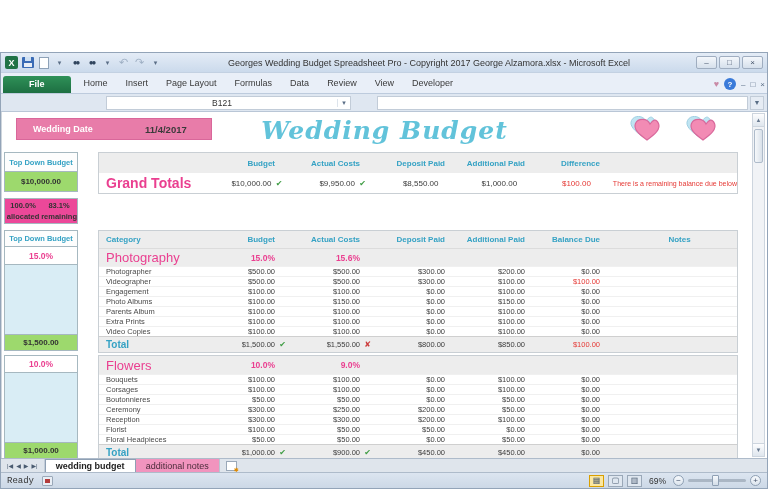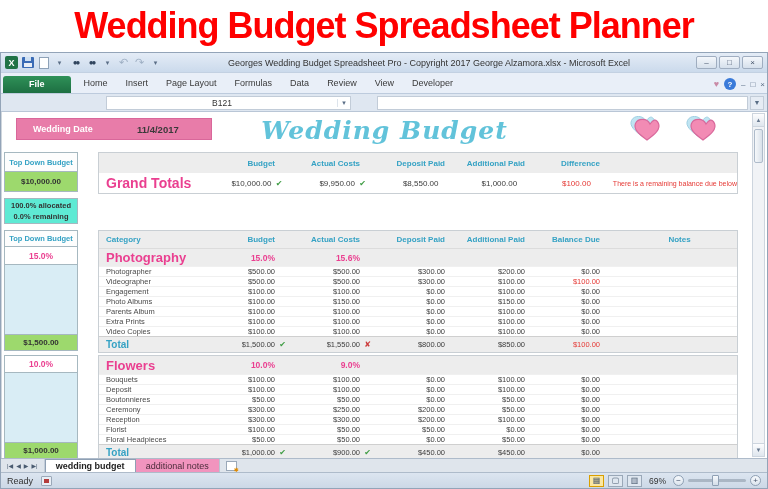--- a/index.html
+++ b/index.html
@@ -61,54 +61,54 @@
   .varrow { height:13px; display:flex; align-items:center; justify-content:center; font-size:6px; color:#67798f;
             background:linear-gradient(#fdfdfe,#dfe6ee); border-bottom:1px solid #cdd5de; }
   .varrow.bot { position:absolute; bottom:0; left:0; right:0; border-top:1px solid #cdd5de; border-bottom:none; }
   .vthumb { margin:2px 1px; height:34px; background:linear-gradient(90deg,#f6f8fa,#d9e1ea); border:1px solid #aebbca; border-radius:2px; }
 
   
   .toprow { position:relative; height:30px; margin-top:4px; }
   .datebanner { position:absolute; left:14px; top:2px; width:196px; height:22px; background:#e87ca9;
                 border:1px solid #d9679a; display:flex; align-items:center; }
   .datebanner .dlabel { color:#fff; font-weight:bold; font-size:9px; padding-left:16px; }
-  .datebanner .dval { position:absolute; left:120px; color:#3a3a3a; font-weight:bold; font-size:9.5px; }
+  .datebanner .dval { position:absolute; left:128px; color:#3a3a3a; font-weight:bold; font-size:9.5px; }
   .wbtitle { position:absolute; left:0; right:0; top:0; text-align:center; font-family:"DejaVu Serif", serif;
              font-style:italic; font-weight:bold; font-size:25px; color:#62c3da; letter-spacing:1px; }
   .hearts { position:absolute; right:42px; top:0; }
 
   
   .sidewrap { position:absolute; left:2px; width:74px; }
   .sbox { width:100%; border:1px solid #a6b8c0; border-top:none; display:flex; align-items:center; justify-content:center; text-align:center; }
   .sbox.first { border-top:1px solid #a6b8c0; }
   .sb-label { color:#35a2c4; font-weight:bold; font-size:7.5px; background:#fdfdfd; }
   .sb-green { background:#9dd96d; font-weight:bold; font-size:8px; color:#333; }
   .sb-pink  { background:#fff; color:#ea3f90; font-weight:bold; font-size:8.5px; }
   .sb-blue  { background:#d9edf5; }
-  .alloc { flex-direction:column; justify-content:center; line-height:11px; font-weight:bold; font-size:7.5px; color:#333;
-           background:#5eead4; border:1px solid #a6b8c0; }
+  .alloc { flex-direction:row; justify-content:center; line-height:11px; font-weight:bold; font-size:7.5px; color:#333;
+           background:#ec4899; border:1px solid #a6b8c0; }
 
   
   .maintbl { position:absolute; left:96px; width:640px; border:1px solid #c9cfd4; background:#fff; }
   .trow { display:flex; align-items:center; }
   .th   { background:#ededed; }
   .th .cell { color:#35a2c4; font-weight:bold; font-size:8px; }
   .ttl  { background:#ededed; border-top:1px solid #dcdcdc; }
   .ti   { border-top:1px solid #f0f0f0; height:10px; }
   .tt   { background:#ededed; border-top:1px solid #cfcfcf; }
   .cell { display:block; height:100%; display:flex; align-items:center; }
   .cl { width:105px; padding-left:7px; }
   .cb, .ca, .cd { width:85px; }
   .cad { width:80px; }
   .cbd { width:75px; }
   .cnotes { flex:1; padding-left:8px; }
   .num { justify-content:flex-end; padding-right:14px; font-size:7.5px; color:#3c3c3c; position:relative; }
   .th .num, .th .cnotes { font-size:8px; }
   .ti .cl { font-size:7.5px; color:#4a4a4a; }
-  .catname { color:#ea3f90; font-weight:bold; font-size:13px; }
+  .catname { color:#ea3f90; font-weight:normal; font-size:13px; }
   .pct { color:#ea3f90; font-weight:bold; font-size:8.5px; }
   .totlabel { color:#35a2c4; font-weight:bold; font-size:10px; }
   .grandlabel { color:#ea3f90; font-weight:bold; font-size:14px; }
   .red { color:#e53935 !important; }
   .mark { position:absolute; right:3px; font-size:8px; font-style:normal; }
   .mark.green { color:#3f9d44; }
   .mark.redx { color:#cc3a3a; }
   .notered { color:#e53935; font-size:7px; white-space:nowrap; }
   .gt-num { font-size:8px; font-weight:normal; }
 
@@ -120,42 +120,39 @@
   .stab.active { background:#fff; font-weight:bold; color:#222; border:1px solid #8fa0b4; border-bottom:none; }
   .stab.pink { background:#f194be; color:#4c2c3b; }
   .instab { display:flex; align-items:center; padding:0 6px; }
   .insico { width:11px; height:10px; background:#fff; border:1px solid #9aa8b8; position:relative; }
   .insico::after { content:"✱"; position:absolute; right:-3px; bottom:-3px; font-size:6px; color:#e08a00; }
   .tabfill { flex:1; }
 
   
   .statusbar { height:16px; background:linear-gradient(#dce5f0,#ccd8e6); border-top:1px solid #aebbca;
                display:flex; align-items:center; padding:0 6px; gap:8px; }
-  .ready { font-size:9px; color:#333; }
+  .ready { font-size:9px; color:#333;font-family:Liberation Mono, monospace; }
   .macroico { width:11px; height:10px; background:#e9eef5; border:1px solid #9aa8b8; border-radius:1px; position:relative; }
   .macroico::after { content:""; position:absolute; left:2px; top:2px; width:5px; height:4px; background:#b43c3c; }
   .statusright { margin-left:auto; display:flex; align-items:center; gap:4px; }
   .viewbtn { width:15px; height:12px; border:1px solid #9aa8b8; background:#dfe7f0; font-size:8px; color:#4a5b70;
              display:flex; align-items:center; justify-content:center; }
   .viewbtn.sel { background:#fbe7a0; border-color:#d99f00; }
   .zoomlabel { font-size:8.5px; color:#333; margin:0 3px; }
   .zoombtn { width:11px; height:11px; border-radius:50%; border:1px solid #8fa0b4; background:linear-gradient(#f6f9fc,#dde5ee);
              font-size:8px; color:#44526a; display:flex; align-items:center; justify-content:center; }
   .ztrack { width:58px; height:3px; background:#aab6c4; border-radius:2px; position:relative; }
   .zthumb { position:absolute; left:24px; top:-4px; width:7px; height:11px; background:linear-gradient(#f6f9fc,#d3dde8);
             border:1px solid #8fa0b4; border-radius:1px; }
 </style>
 </head>
 <body>
 
 <div class="page">
 
-  <div class="headline">
-    <span>Wedding Budget Spreadsheet Planner</span>
-  </div>
 
   <div class="excel">
 
     <div class="titlebar">
       <div class="qat">
         <span class="qicon xlogo">X</span>
         <span class="qicon">
             <span class="floppy"></span>
           </span>
         <span class="qicon">
@@ -225,21 +222,21 @@
         </div>
       </div>
 
       <div class="sidewrap" style="top:40px;">
         <div class="sbox sb-label first" style="height:20px;">Top Down Budget</div>
         <div class="sbox sb-green" style="height:20px;">$10,000.00</div>
       </div>
       <div class="sidewrap" style="top:86px;">
         <div class="sbox alloc first" style="height:26px;">
           <span>100.0% allocated</span>
-          <span>0.0% remaining</span>
+          <span>83.1% remaining</span>
         </div>
       </div>
 
       <div class="maintbl" style="top:40px;">
         <div class="trow th" style="height:20px;">
           <span class="cell cl"></span>
           <span class="cell cb num">Budget</span>
           <span class="cell ca num">Actual Costs</span>
           <span class="cell cd num">Deposit Paid</span>
           <span class="cell cad num">Additional Paid</span>
@@ -388,21 +385,21 @@
         <div class="trow ti">
           <span class="cell cl">Bouquets</span>
           <span class="cell cb num">$100.00</span>
           <span class="cell ca num">$100.00</span>
           <span class="cell cd num">$0.00</span>
           <span class="cell cad num">$100.00</span>
           <span class="cell cbd num">$0.00</span>
           <span class="cell cnotes"></span>
         </div>
         <div class="trow ti">
-          <span class="cell cl">Deposit</span>
+          <span class="cell cl">Corsages</span>
           <span class="cell cb num">$100.00</span>
           <span class="cell ca num">$100.00</span>
           <span class="cell cd num">$0.00</span>
           <span class="cell cad num">$100.00</span>
           <span class="cell cbd num">$0.00</span>
           <span class="cell cnotes"></span>
         </div>
         <div class="trow ti">
           <span class="cell cl">Boutonnieres</span>
           <span class="cell cb num">$50.00</span>

